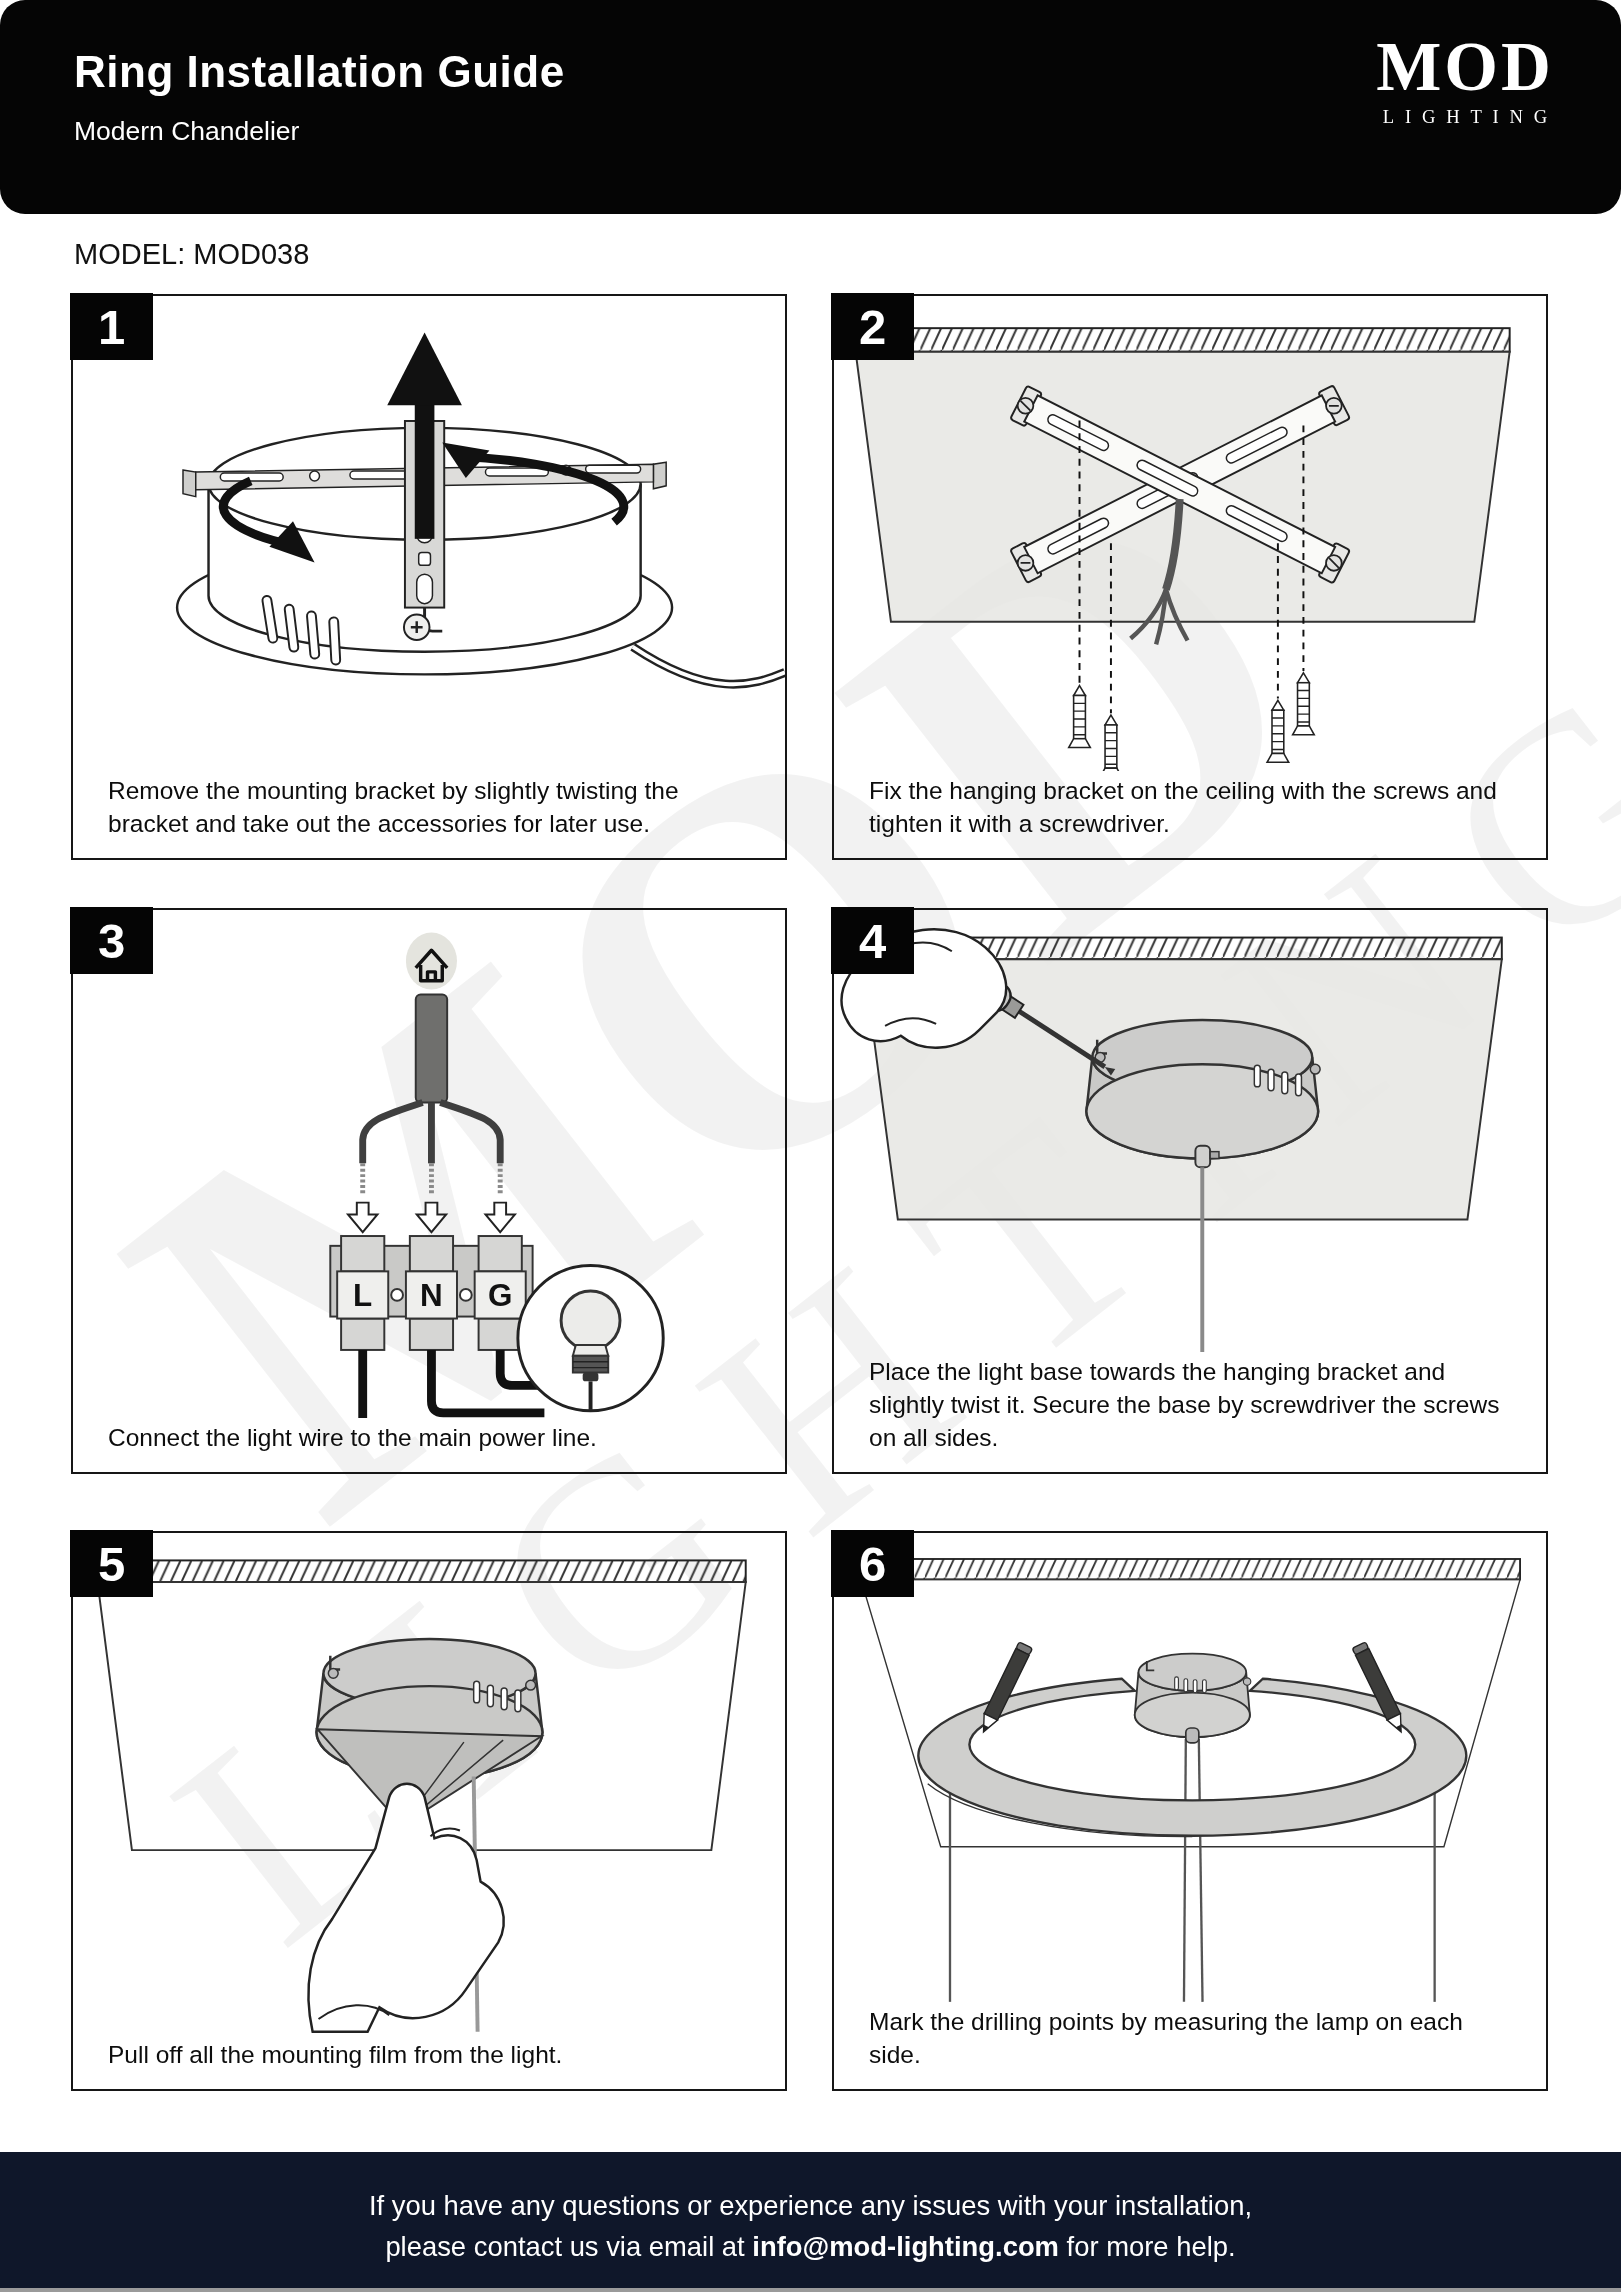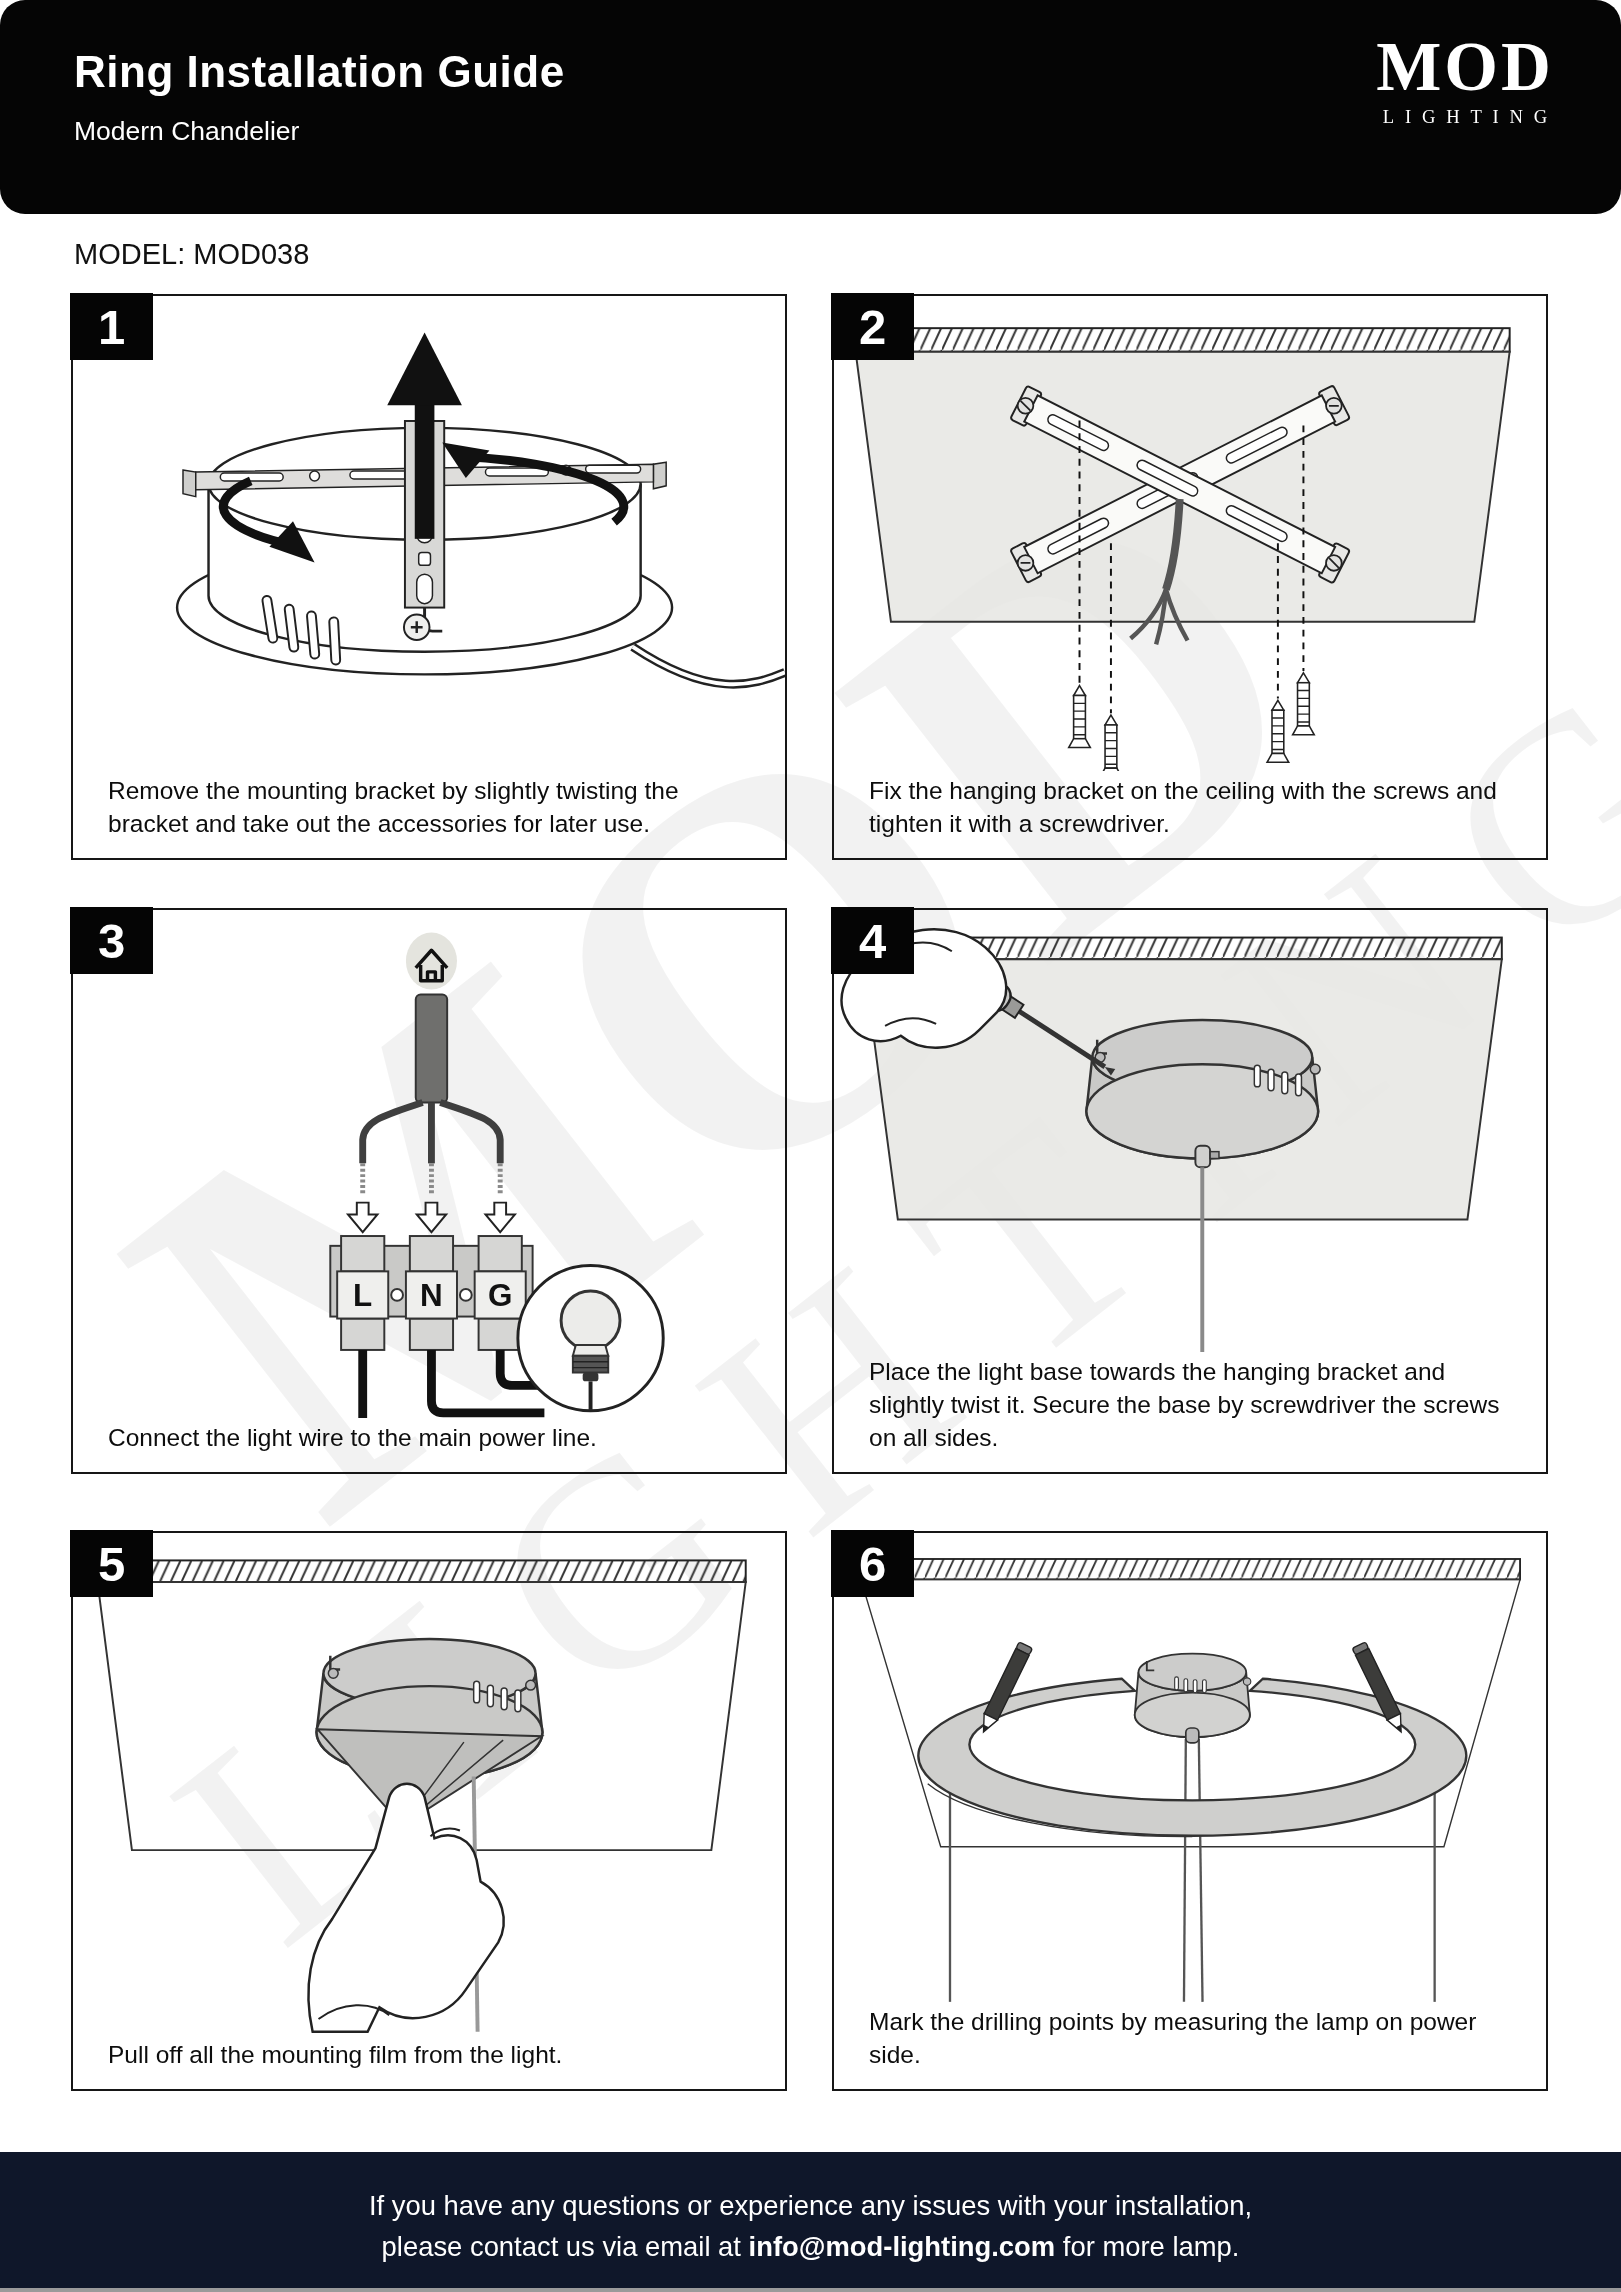--- a/index.html
+++ b/index.html
@@ -379,25 +379,25 @@
           <polygon points="-3,11 3,11 0,18" fill="#222"></polygon>
         </g>
         <g transform="translate(582,198) rotate(-26)">
           <rect x="-8" y="-86" width="16" height="8" rx="3" fill="#777" stroke="#222" stroke-width="1.5"></rect>
           <rect x="-8" y="-78" width="16" height="78" fill="#3c3c3a" stroke="#222" stroke-width="1.5"></rect>
           <polygon points="-8,0 8,0 0,18" fill="#fff" stroke="#222" stroke-width="1.5"></polygon>
           <polygon points="-3,11 3,11 0,18" fill="#222"></polygon>
         </g>
       </svg>
     </div>
-    <div class="cap">Mark the drilling points by measuring the lamp on power side.</div>
+    <div class="cap">Mark the drilling points by measuring the lamp on each side.</div>
   </div>
 
   <div class="footer">
     <div class="footer-inner">
       <div>If you have any questions or experience any issues with your installation,</div>
-      <div><span>please contact us via email at </span><span class="email">info@mod-lighting.com</span><span> for more lamp.</span></div>
+      <div><span>please contact us via email at </span><span class="email">info@mod-lighting.com</span><span> for more help.</span></div>
     </div>
   </div>
   <div class="bottom-strip"></div>
 
 </div>
 
 
 </body></html>

